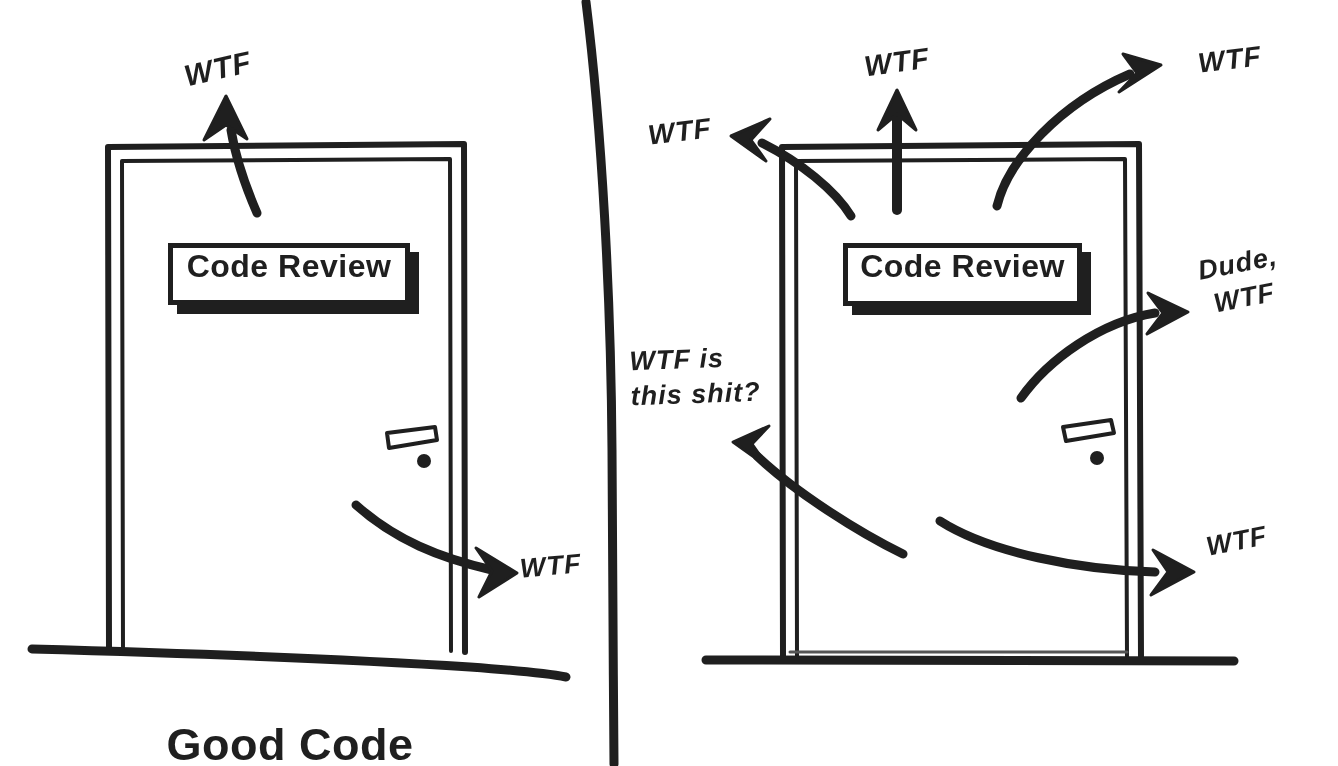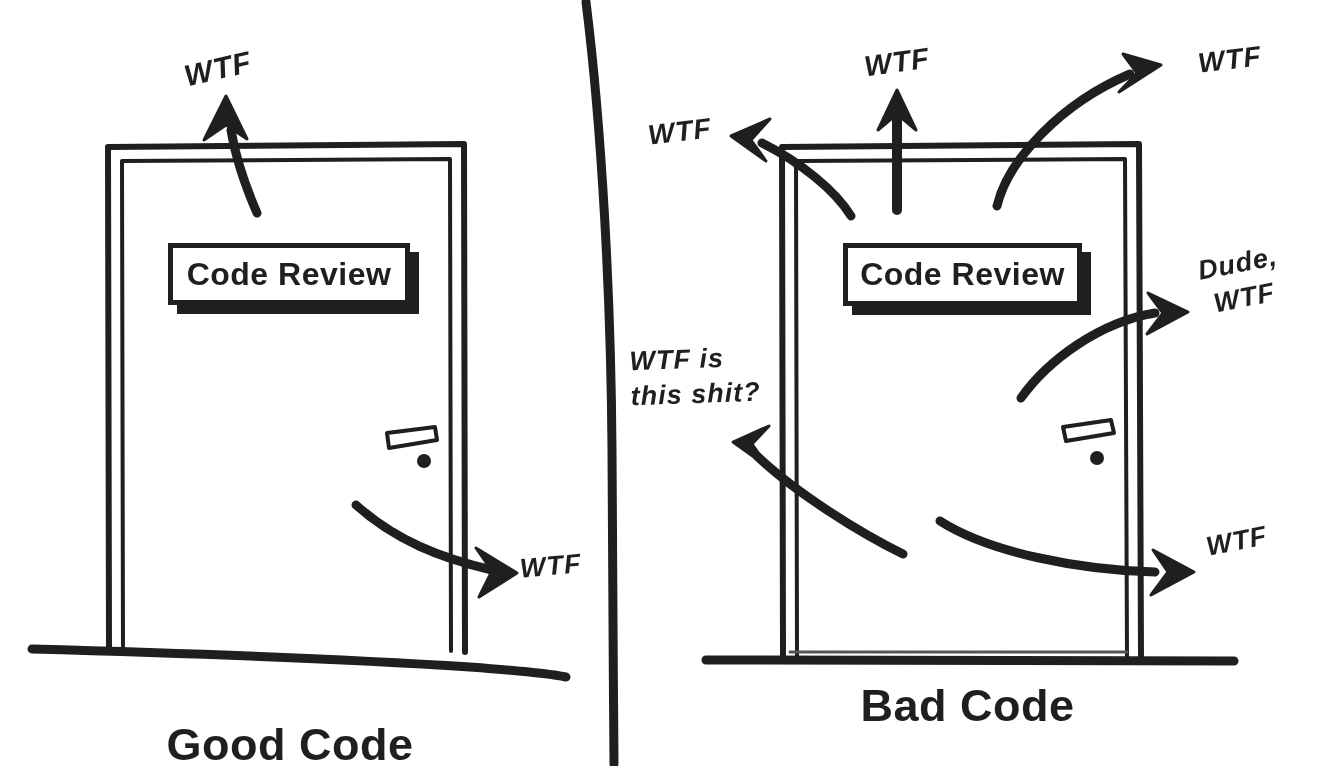--- a/index.html
+++ b/index.html
@@ -14,21 +14,21 @@
   svg.art { position:absolute; left:0; top:0; }
   .txt { position:absolute; white-space:nowrap; color:var(--ink); }
   .wtf {
     font-weight:bold; font-style:italic; letter-spacing:1px;
   }
   .sign {
     position:absolute; box-sizing:border-box;
     background:var(--paper);
     border:5px solid var(--ink);
     box-shadow:9px 9px 0 0 var(--ink);
-    display:flex; align-items:center; justify-content:center;
+    display:flex; align-items:flex-start; justify-content:center;
     font-weight:bold; font-size:32px; letter-spacing:0.5px;
   }
   .caption {
     position:absolute; font-weight:bold; font-size:45px;
     text-align:center; letter-spacing:0.5px;
   }
   .multiline { line-height:1.3; }
   .multiline .line { display:block; }
 </style>
 </head>
@@ -119,15 +119,14 @@
     <span class="line">WTF</span>
   </div>
 
   <div class="txt wtf multiline" style="left:630px; top:342px; font-size:27px; transform:rotate(-2deg);">
     <span class="line">WTF is</span>
     <span class="line">this shit?</span>
   </div>
 
   <div class="txt wtf" style="left:1206px; top:526px; font-size:27px; transform:rotate(-11deg);">WTF</div>
 
-  <div class="caption" style="left:840px; top:680px; width:255px;">Bad Code</div>
 
 </div>
 
 </body></html>

